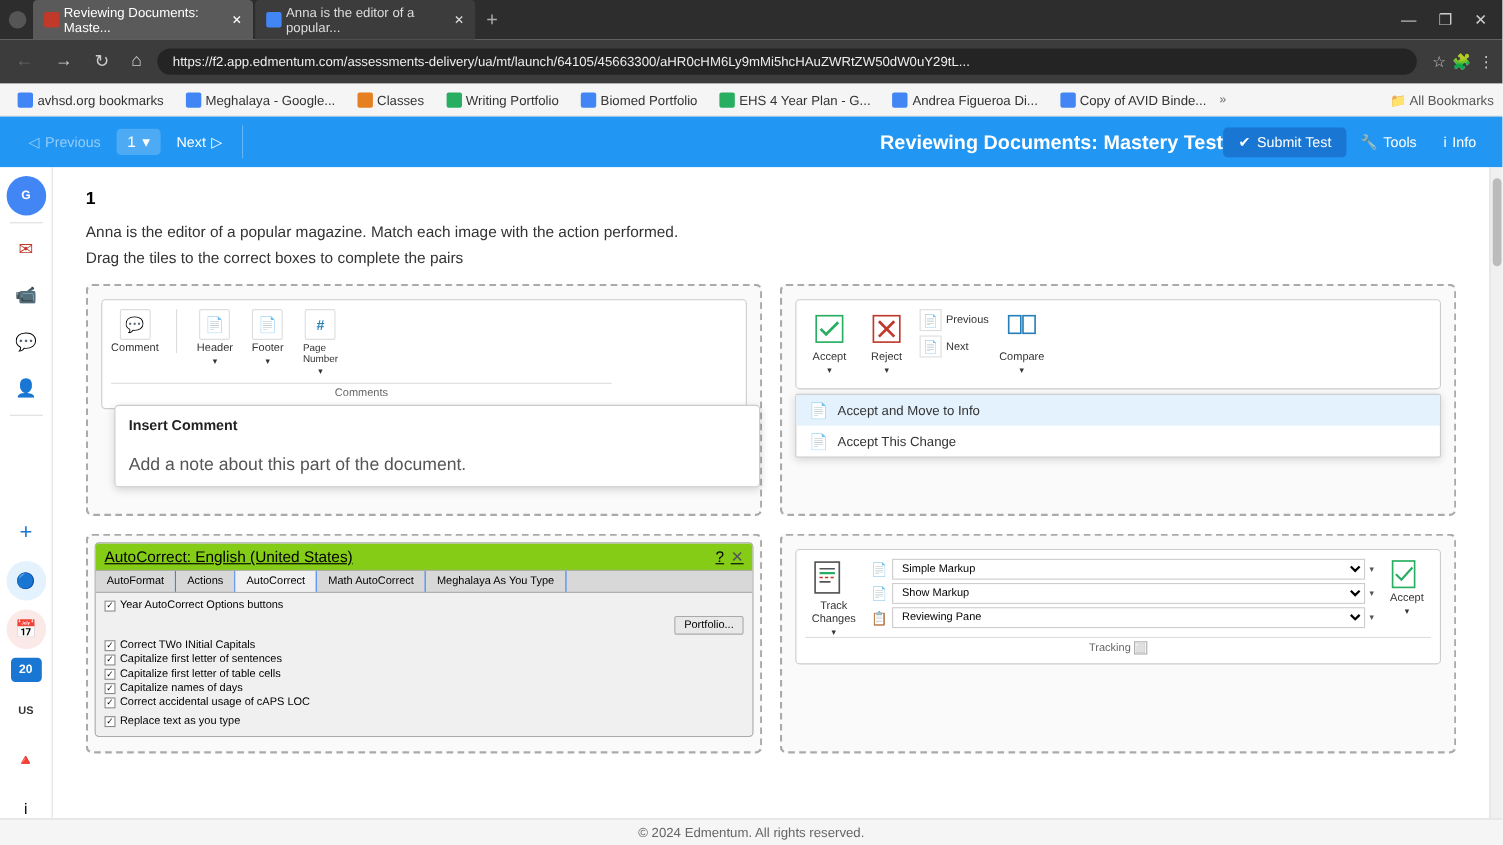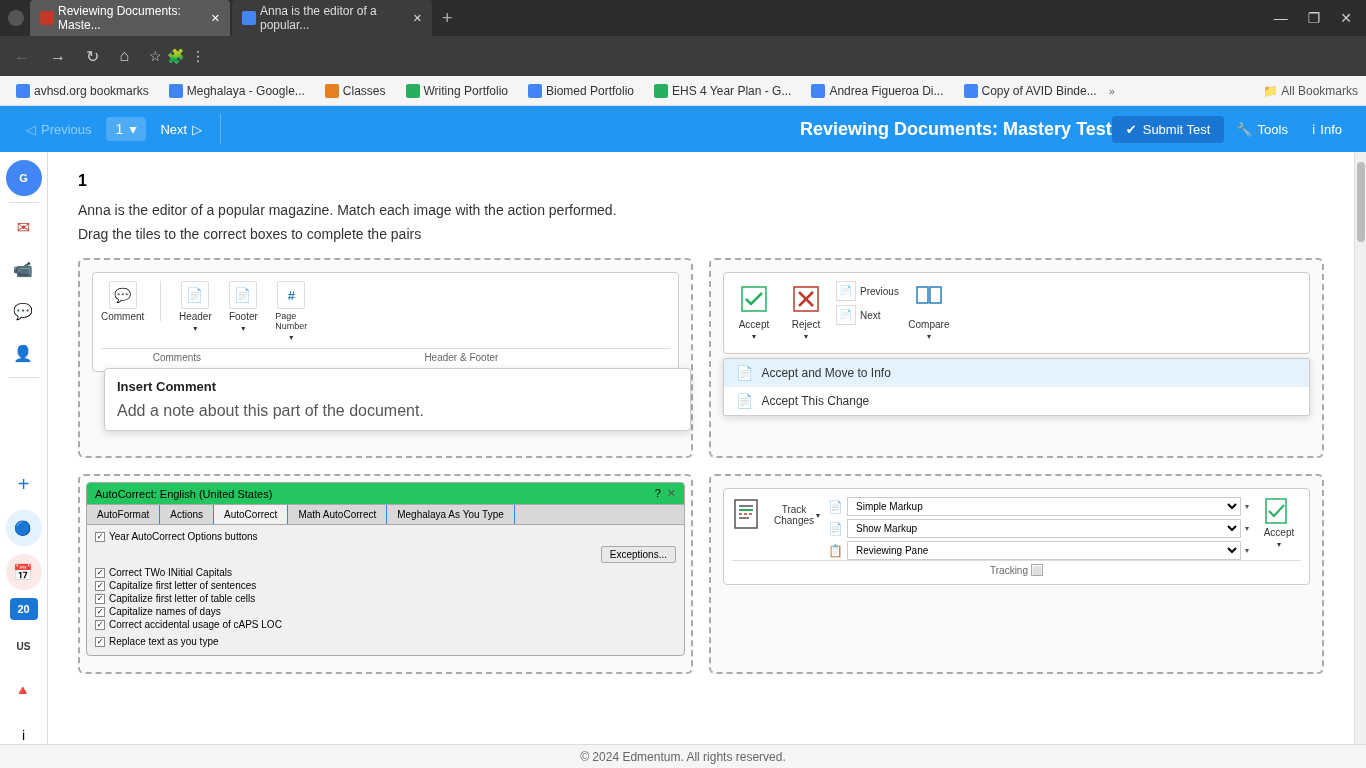--- a/index.html
+++ b/index.html
@@ -299,21 +299,21 @@
       background: #fff;
       border: 1px solid #ccc;
       border-radius: 4px;
       padding: 10px 12px;
       box-shadow: 0 2px 8px rgba(0,0,0,0.15);
       font-size: 12px;
     }
     .ic-title {
       font-weight: bold;
       font-size: 13px;
-      margin-bottom: 8px;
+      margin-bottom: 20px;
       color: #222;
     }
     .ic-desc {
       color: #555;
       font-size: 16px;
     }
 
     
     .tc-toolbar {
       background: #fff;
@@ -394,27 +394,28 @@
 
     
     .autocorrect-dialog {
       background: #f0f0f0;
       border: 1px solid #aaa;
       border-radius: 4px;
       font-size: 11px;
       overflow: hidden;
     }
     .acd-titlebar {
-      background: #22c55e;
+      background: #84cc16;
       padding: 4px 8px;
       display: flex;
       justify-content: space-between;
       align-items: center;
       border-bottom: 1px solid #aaa;
-      font-size: 11px;
+      font-size: 14px;
+      text-decoration: underline;
     }
     .acd-close { cursor: pointer; color: #555; }
     .acd-tabs {
       display: flex;
       background: #d8d8d8;
       border-bottom: 1px solid #aaa;
     }
     .acd-tab {
       padding: 4px 10px;
       font-size: 10px;
@@ -455,21 +456,21 @@
       padding: 8px;
       font-size: 11px;
     }
     .tt-row {
       display: flex;
       align-items: flex-start;
       gap: 8px;
     }
     .tt-btn {
       display: flex;
-      flex-direction: row;
+      flex-direction: column;
       align-items: center;
       font-size: 10px;
       color: #333;
       gap: 2px;
       cursor: pointer;
       min-width: 52px;
     }
     .tt-icon-big {
       width: 40px;
       height: 36px;
@@ -595,20 +596,21 @@
     <span class="window-ctrl">❐</span>
     <span class="window-ctrl close">✕</span>
   </div>
 </div>
 
 <div class="address-bar">
   <span class="nav-btn disabled">←</span>
   <span class="nav-btn">→</span>
   <span class="nav-btn">↻</span>
   <span class="nav-btn">⌂</span>
+  <input class="address-input" type="text" value="https://f2.app.edmentum.com/assessments-delivery/ua/mt/launch/64105/45663300/aHR0cHM6Ly9mMi5hcHAuZWRtZW50dW0uY29tL..." style="">
   <div class="addr-icons">
     <span class="addr-icon">☆</span>
     <span class="addr-icon">🧩</span>
     <span class="addr-icon">⋮</span>
   </div>
 </div>
 
 <div class="bookmarks-bar">
   <div class="bookmark-item">
     <div class="bk-icon bk-blue"></div>
@@ -724,21 +726,20 @@
               <span style="font-size:8px;">▾</span>
             </div>
             <div class="word-tb-btn">
               <div class="word-tb-icon hash" style="font-size:13px;font-weight:bold;">#</div>
               <span style="font-size:9px;">Page<br>Number</span>
               <span style="font-size:8px;">▾</span>
             </div>
           </div>
           <div class="word-tb-sections">
             <div class="word-tb-sec-item" style="flex:0.8;">Comments</div>
-            <div class="word-tb-sec-item" style="flex:2.2;">Header &amp; Footer</div>
           </div>
         </div>
 
         <div class="insert-comment-tooltip" style="position:relative;margin-top:8px;">
           <div class="ic-title">Insert Comment</div>
           <div class="ic-desc">Add a note about this part of the document.</div>
         </div>
       </div>
 
       <div class="tile-box" style="min-height: 200px;">
@@ -829,21 +830,21 @@
             <div class="acd-tab">
               <span>Meghalaya As You Type</span>
             </div>
           </div>
           <div class="acd-body">
             <div class="acd-checkbox-row">
               <div class="acd-checkbox">✓</div>
               <span>Year AutoCorrect Options buttons</span>
             </div>
             <div class="acd-exceptions-row">
-              <button class="acd-btn">Exceptions...</button>
+              <button class="acd-btn">Portfolio...</button>
             </div>
             <div class="acd-checkbox-row">
               <div class="acd-checkbox">✓</div>
               <span>Correct TWo INitial Capitals</span>
             </div>
             <div class="acd-checkbox-row">
               <div class="acd-checkbox">✓</div>
               <span>Capitalize first letter of sentences</span>
             </div>
             <div class="acd-checkbox-row">

